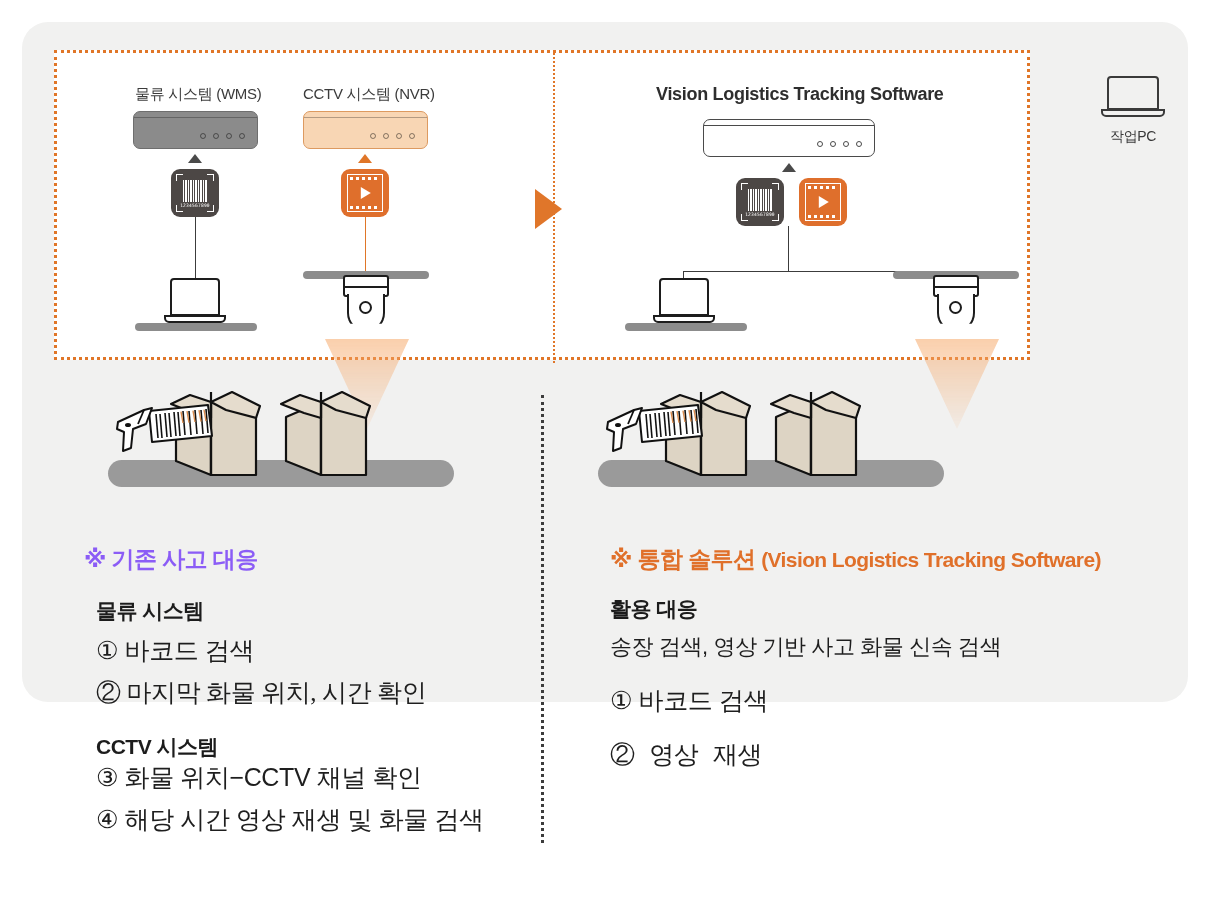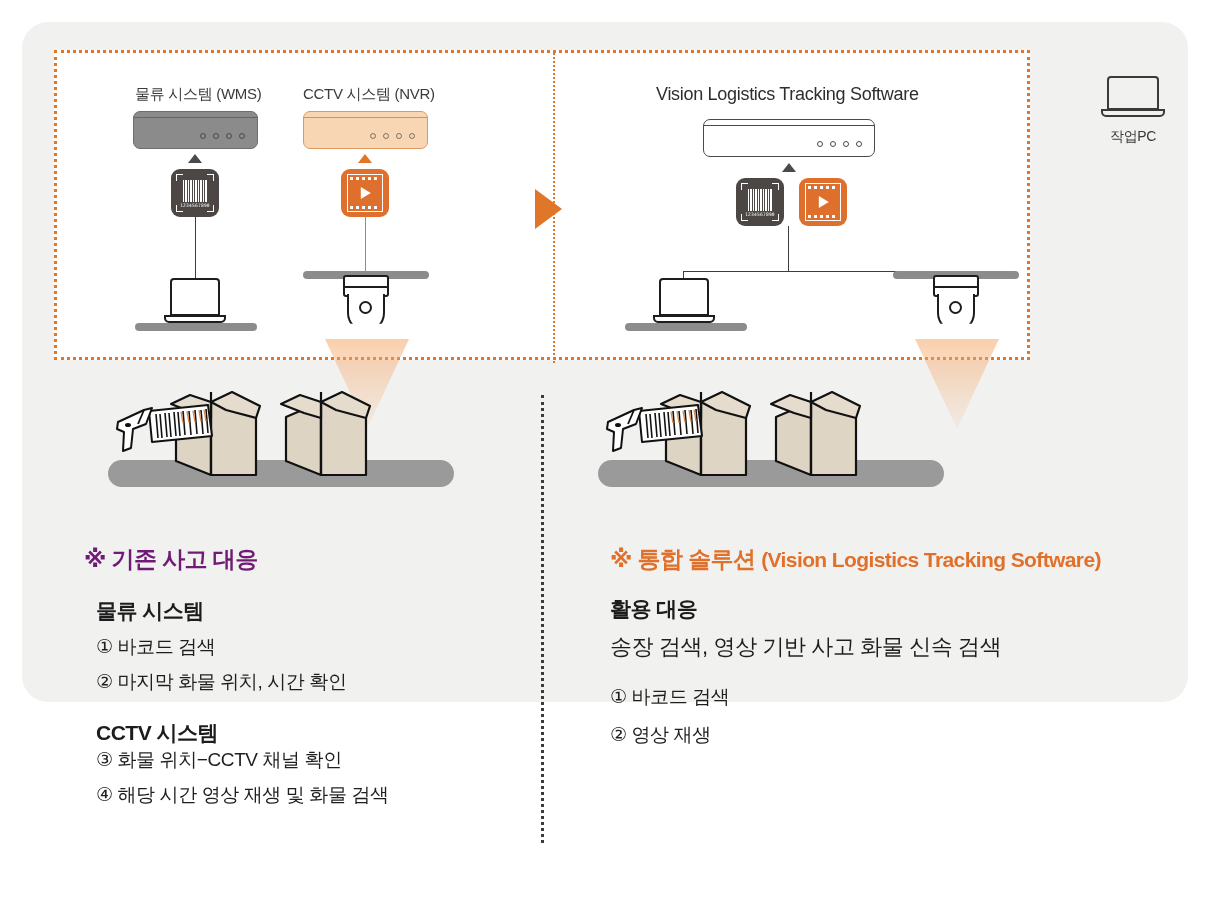--- a/index.html
+++ b/index.html
@@ -304,38 +304,38 @@
     width: 0;
     height: 448px;
     border-left: 3px dotted #3c3c3c;
   }
 
   
   .txtcol { position: absolute; }
   .hdr {
     font-size: 23px;
     font-weight: bold;
-    color: #701a75;
+    color: #8b5cf6;
     letter-spacing: -0.6px;
     white-space: nowrap;
   }
   .hdr.orange { color: #e0702a; }
   .hdr .sub {
     font-size: 21px;
     font-weight: bold;
   }
   .sec {
     font-size: 21px;
     font-weight: bold;
     color: #1c1c1c;
     letter-spacing: -0.5px;
     white-space: nowrap;
   }
   .li {
-    font-size: 19px;
+    font-size: 25px;
     color: #1e1e1e;
     letter-spacing: -0.4px;
     white-space: nowrap;
   }
   .plain {
     font-size: 22px;
     color: #1e1e1e;
     letter-spacing: -0.4px;
     white-space: nowrap;
   }
@@ -406,21 +406,21 @@
     <div class="bar-gray" style="left:246px; top:218px; width:126px;"></div>
     <div class="beam" style="left:268px; top:286px;"></div>
     <div class="camera" style="left:280px; top:222px;">
       <div class="collar"></div>
         <div class="dome"></div>
         <div class="lens"></div>
     </div>
 
     <div class="big-arrow" style="left:478px; top:136px;"></div>
 
-    <div class="panel-title big" style="left:599px; top:31px;">Vision Logistics Tracking Software</div>
+    <div class="panel-title big" style="left:599px; top:31px;font-weight:bold;">Vision Logistics Tracking Software</div>
 
     <div class="server white" style="left:646px; top:66px; width:172px; height:38px;">
       <div class="lid"></div>
       <div class="leds">
           <i></i>
           <i></i>
           <i></i>
           <i></i>
         </div>
     </div>
@@ -589,38 +589,38 @@
 
   <div class="txtcol" style="left:62px; top:522px; width:450px;">
     <div class="hdr">
       <span>※</span>
       <span>기존 사고 대응</span>
     </div>
 
     <div style="margin-top:22px; padding-left:12px;">
       <div class="sec">물류 시스템</div>
       <div class="li" style="margin-top:9px;">① 바코드 검색</div>
-      <div class="li" style="margin-top:9px;">② 마지막 화물 위치, 시간 확인</div>
+      <div class="li" style="margin-top:9px;font-family:Liberation Serif, serif;">② 마지막 화물 위치, 시간 확인</div>
     </div>
 
     <div style="margin-top:24px; padding-left:12px;">
       <div class="sec">CCTV 시스템</div>
       <div class="li" style="">③ 화물 위치−CCTV 채널 확인</div>
       <div class="li" style="margin-top:9px;">④ 해당 시간 영상 재생 및 화물 검색</div>
     </div>
   </div>
 
   <div class="txtcol" style="left:588px; top:522px; width:560px;">
     <div class="hdr orange">
       <span>※</span>
       <span>통합 솔루션</span>
       <span class="sub">(Vision Logistics Tracking Software)</span>
     </div>
 
     <div style="margin-top:20px;">
       <div class="sec">활용 대응</div>
       <div class="plain" style="margin-top:9px;">송장 검색, 영상 기반 사고 화물 신속 검색</div>
       <div class="li" style="margin-top:22px;">① 바코드 검색</div>
-      <div class="li" style="margin-top:12px;">② 영상 재생</div>
+      <div class="li" style="margin-top:21px;font-family:Liberation Mono, monospace;">② 영상 재생</div>
     </div>
   </div>
 
 </div>
 
 </body></html>

